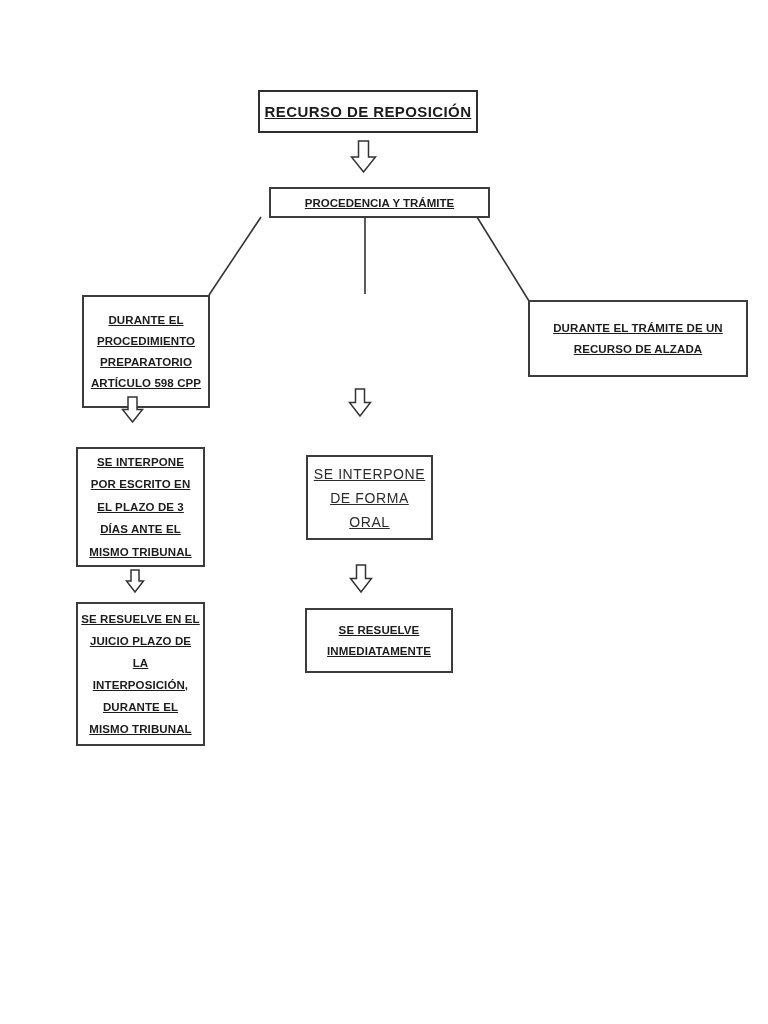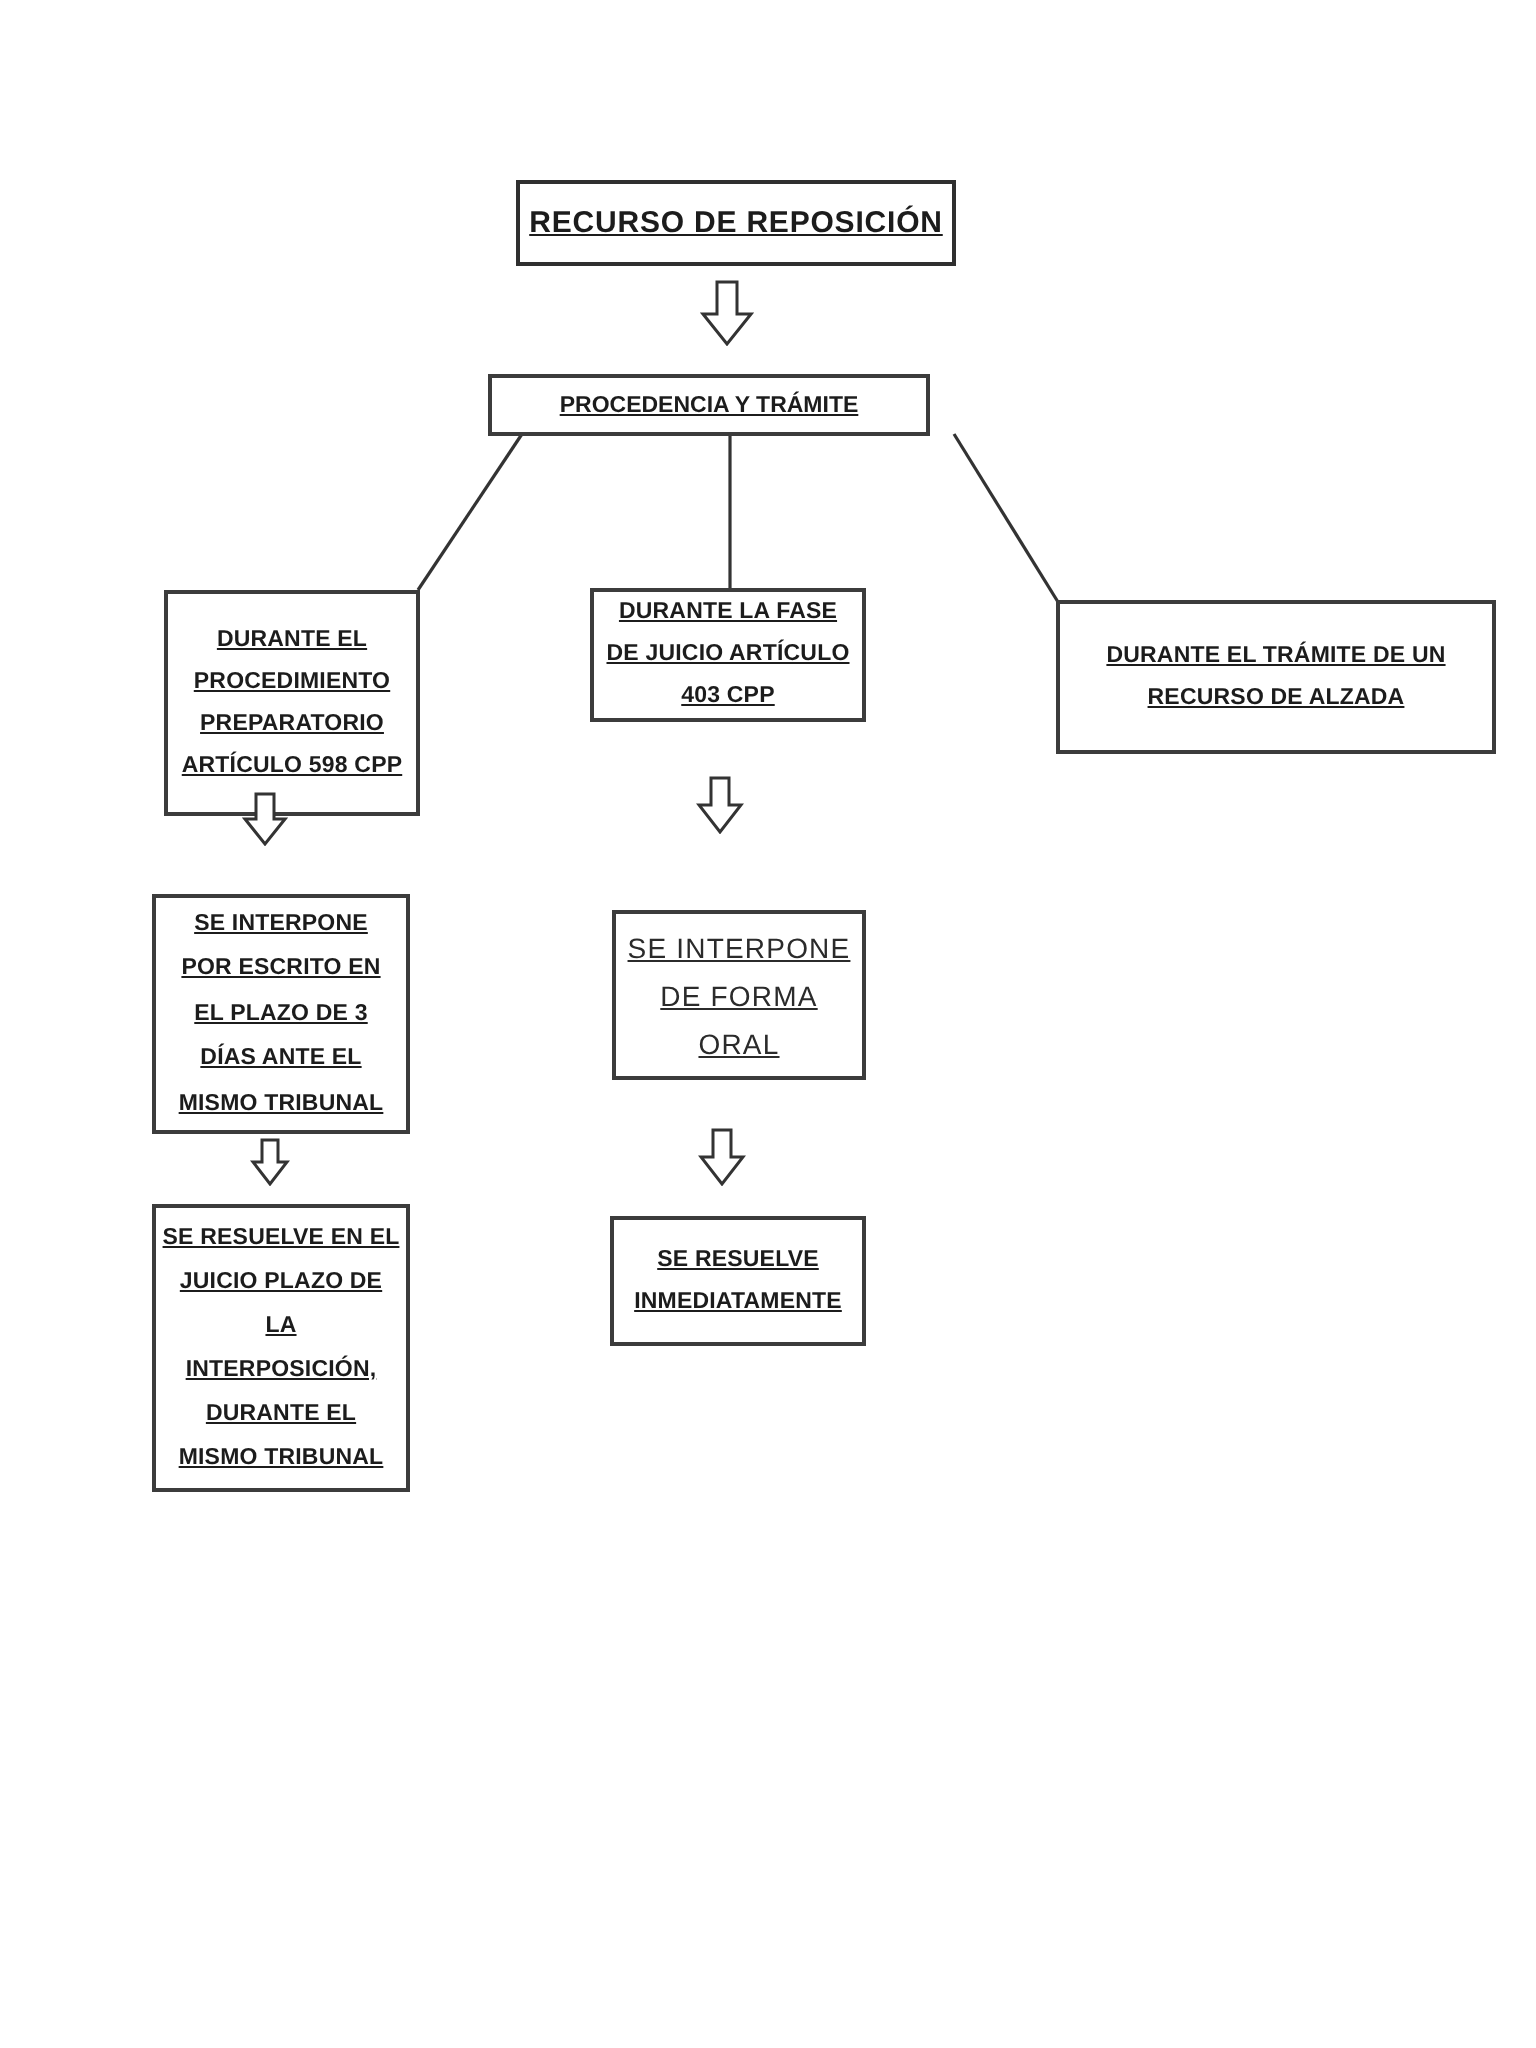--- a/index.html
+++ b/index.html
@@ -41,21 +41,21 @@
     letter-spacing: 0.1px;
   }
   #b-title {
     left: 258px; top: 90px; width: 220px; height: 43px;
     border-color: #2f2f2f;
     font-weight: bold;
     font-size: 15px;
     letter-spacing: 0.4px;
   }
   #b-proc {
-    left: 244px; top: 187px; width: 221px; height: 31px;
+    left: 269px; top: 187px; width: 221px; height: 31px;
     font-weight: bold;
     font-size: 11.5px;
   }
   #b-prep   { left: 82px;  top: 295px; width: 128px; height: 113px; }
   #b-fase   { left: 295px; top: 294px; width: 138px; height: 67px; }
   #b-alzada { left: 528px; top: 300px; width: 220px; height: 77px; }
   #b-escrito {
     left: 76px; top: 447px; width: 129px; height: 120px;
     line-height: 22.5px;
   }
@@ -65,21 +65,21 @@
     font-size: 14px;
     line-height: 24px;
     letter-spacing: 0.6px;
     color: #2b2b2b;
   }
   #b-resesc {
     left: 76px; top: 602px; width: 129px; height: 144px;
     line-height: 22px;
   }
   #b-resoral {
-    left: 305px; top: 608px; width: 128px; height: 65px;
+    left: 305px; top: 608px; width: 148px; height: 65px;
   }
   .arrow {
     position: absolute;
     pointer-events: none;
   }
   .arrow polygon {
     fill: #ffffff;
     stroke: #333333;
     stroke-width: 1.5;
     stroke-linejoin: miter;
@@ -108,25 +108,20 @@
     <div class="ln">PROCEDENCIA Y TRÁMITE</div>
   </div>
 
   <div class="box bold-text" id="b-prep">
     <div class="ln">DURANTE EL</div>
     <div class="ln">PROCEDIMIENTO</div>
     <div class="ln">PREPARATORIO</div>
     <div class="ln">ARTÍCULO 598 CPP</div>
   </div>
 
-  <div class="box bold-text" id="b-fase">
-    <div class="ln">DURANTE LA FASE</div>
-    <div class="ln">DE JUICIO ARTÍCULO</div>
-    <div class="ln">403 CPP</div>
-  </div>
 
   <div class="box bold-text" id="b-alzada">
     <div class="ln">DURANTE EL TRÁMITE DE UN</div>
     <div class="ln">RECURSO DE ALZADA</div>
   </div>
 
   <svg class="arrow" style="left:121px;top:396px" width="23" height="27" viewBox="0 0 23 27">
     <polygon points="7,1 16,1 16,13.5 21.5,13.5 11.5,26 1.5,13.5 7,13.5"></polygon>
   </svg>
 

